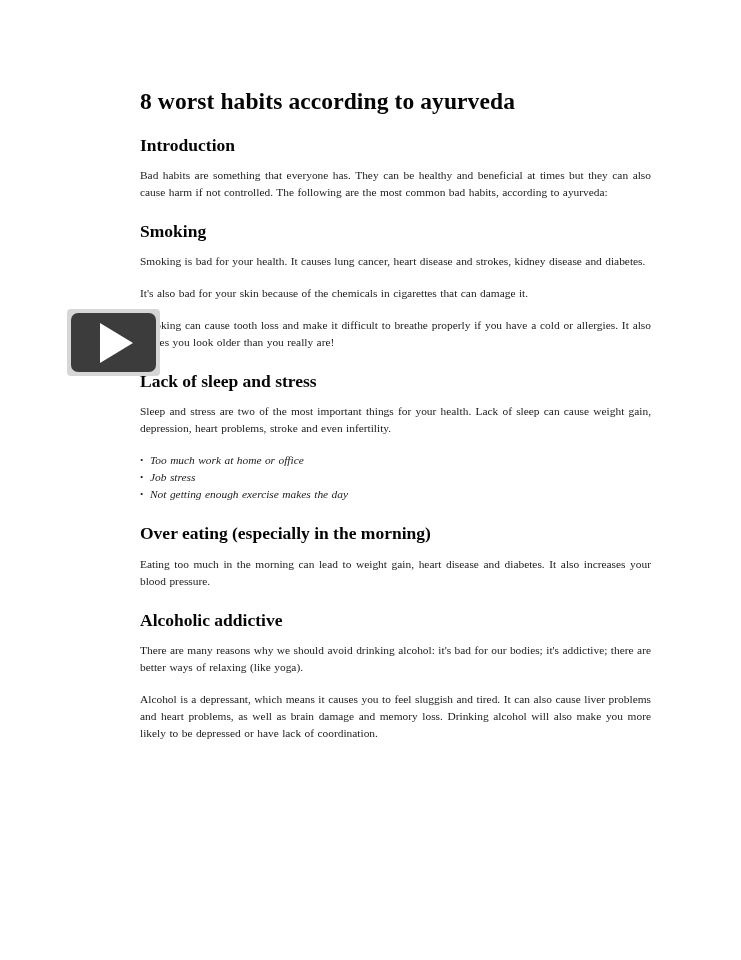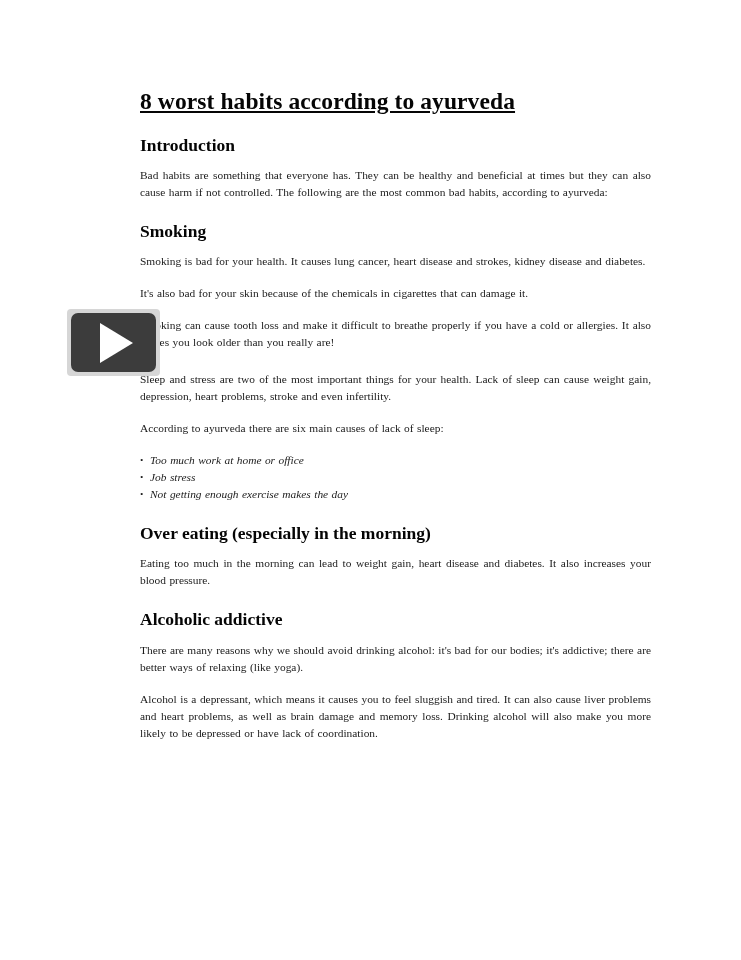--- a/index.html
+++ b/index.html
@@ -34,21 +34,20 @@
   }
 
   .doc-title {
     font-family: "Liberation Serif", "DejaVu Serif", serif;
     font-size: 23.5px;
     font-weight: bold;
     line-height: 1.15;
     letter-spacing: 0.1px;
     margin: 0 0 20px 0;
     color: #050505;
-    text-decoration: underline;
   }
 
   .section-heading {
     font-family: "Liberation Serif", "DejaVu Serif", serif;
     font-size: 17.5px;
     font-weight: bold;
     line-height: 1.15;
     margin: 0 0 12px 0;
     color: #050505;
   }
@@ -138,22 +137,22 @@
     <h1 class="doc-title">8 worst habits according to ayurveda</h1>
 
     <h2 class="section-heading">Introduction</h2>
     <p class="body-text last-in-block">Bad habits are something that everyone has. They can be healthy and beneficial at times but they can also cause harm if not controlled. The following are the most common bad habits, according to ayurveda:</p>
 
     <h2 class="section-heading">Smoking</h2>
     <p class="body-text">Smoking is bad for your health. It causes lung cancer, heart disease and strokes, kidney disease and diabetes.</p>
     <p class="body-text">It's also bad for your skin because of the chemicals in cigarettes that can damage it.</p>
     <p class="body-text last-in-block">Smoking can cause tooth loss and make it difficult to breathe properly if you have a cold or allergies. It also makes you look older than you really are!</p>
 
+    <h2 class="section-heading">Lack of sleep and stress</h2>
     <p class="body-text">Sleep and stress are two of the most important things for your health. Lack of sleep can cause weight gain, depression, heart problems, stroke and even infertility.</p>
-    <p class="body-text">According to ayurveda there are six main causes of lack of sleep:</p>
     <ul class="bullet-list">
       <li>Too much work at home or office</li>
       <li>Job stress</li>
       <li>Not getting enough exercise makes the day</li>
     </ul>
 
     <h2 class="section-heading">Over eating (especially in the morning)</h2>
     <p class="body-text last-in-block">Eating too much in the morning can lead to weight gain, heart disease and diabetes. It also increases your blood pressure.</p>
 
     <h2 class="section-heading">Alcoholic addictive</h2>

